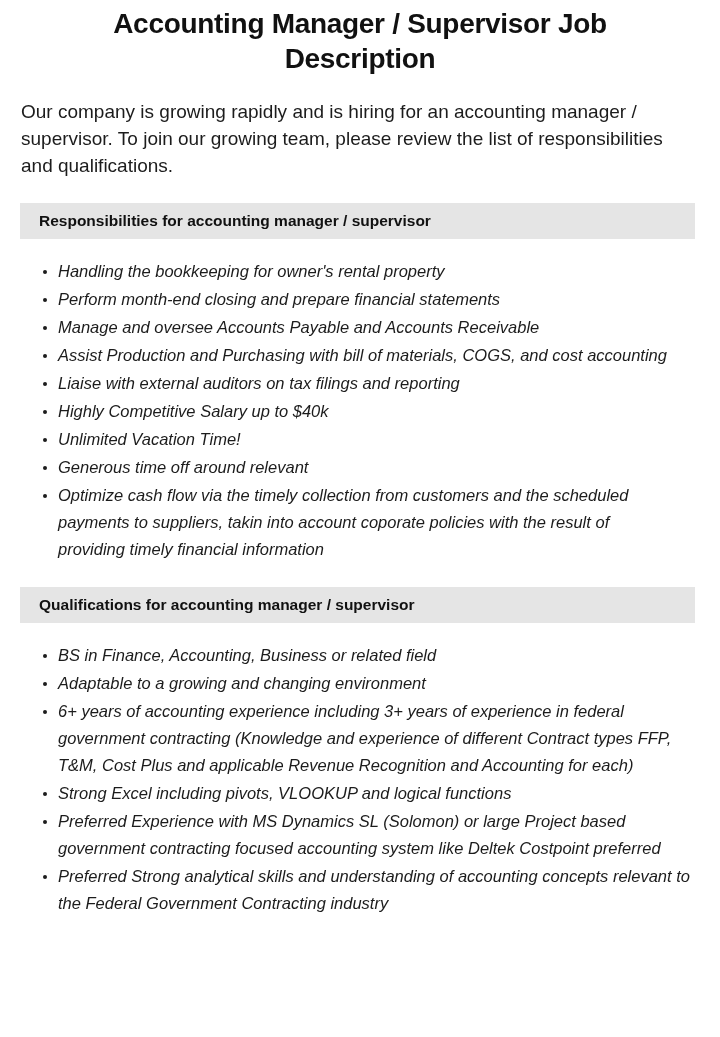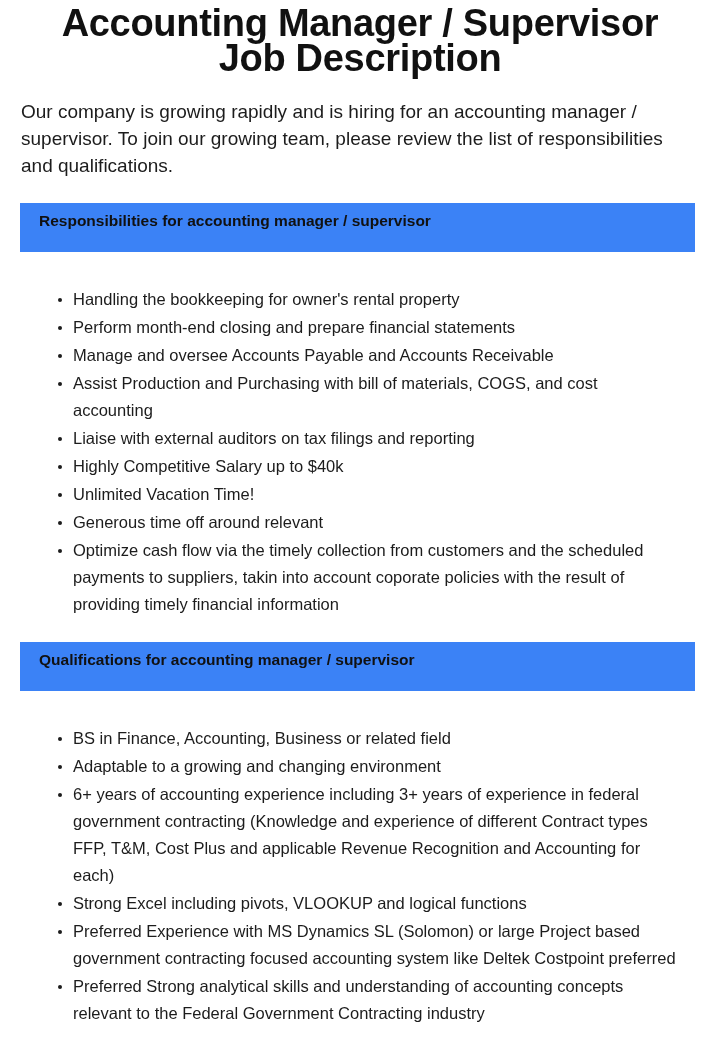--- a/index.html
+++ b/index.html
@@ -19,21 +19,21 @@
   .page {
     width: 720px;
     box-sizing: border-box;
     padding: 0;
   }
 
   
   .job-title {
     margin: 0;
     padding: 6px 36px 0 36px;
-    font-size: 38px;
+    font-size: 28px;
     line-height: 35px;
     font-weight: 700;
     text-align: center;
     letter-spacing: -0.3px;
     color: #111111;
   }
 
   
   .intro {
     margin: 0;
@@ -42,33 +42,34 @@
     line-height: 27px;
     color: #1c1c1c;
   }
 
   
   .section {
     margin: 0;
   }
   .section-header {
     margin: 24px 25px 0 20px;
-    padding: 8px 0 22px 19px;
-    background: #3b82f6;
+    padding: 8px 0 9px 19px;
+    background: #e5e5e5;
     font-size: 15.5px;
     line-height: 19px;
     font-weight: 700;
     color: #111111;
   }
 
   
   .bullet-list {
     list-style: none;
-    margin: 15px;
+    margin: 0;
     padding: 19px 20px 0 43px;
+    font-style: italic;
   }
   .bullet-list li {
     position: relative;
     margin: 0 0 1px 0;
     padding: 0 0 0 15px;
     font-size: 16.5px;
     line-height: 27px;
     color: #1c1c1c;
   }
   .bullet-list li::before {

